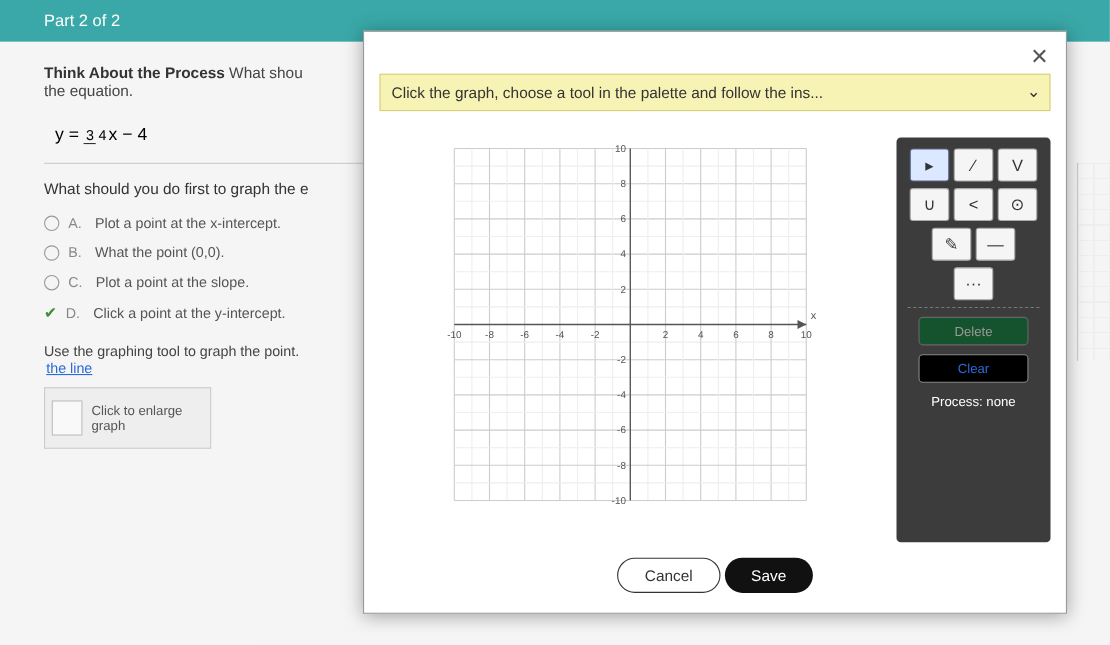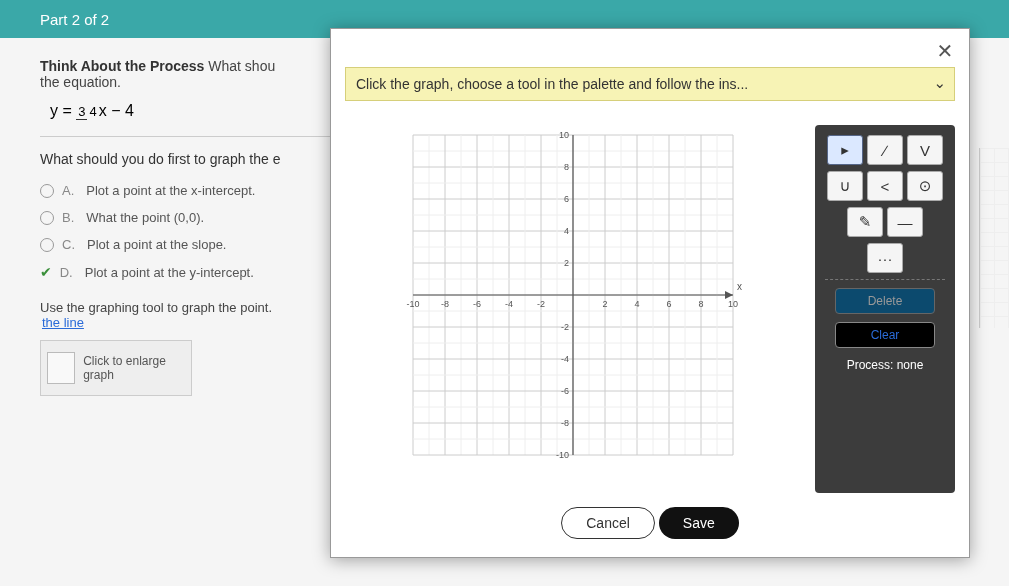--- a/index.html
+++ b/index.html
@@ -21,21 +21,21 @@
     font-size: 15px;
   }
   .page-bg {
     position: absolute;
     left: 0; right: 0; top: 38px; bottom: 0;
     background: #f5f5f5;
     padding: 20px 20px 20px 40px;
   }
   .question-block { max-width: 300px; }
   .q-title { font-weight: bold; font-size: 14px; color: #333; }
-  .q-text { font-size: 14px; color: #444; margin-bottom: 12px; }
+  .q-text { font-size: 14px; color: #444; margin-bottom: 24px; }
   .equation { font-size: 16px; margin: 8px 0 16px 10px; }
   .frac { display: inline-block; vertical-align: middle; text-align: center; font-size: 13px; }
   .frac .num { border-bottom: 1px solid #333; padding: 0 2px; }
   .frac .den { padding: 0 2px; }
   .divider { border-top: 1px solid #ccc; margin: 14px 0; }
   .subq { font-size: 14px; color: #333; margin-bottom: 10px; }
   .options { list-style: none; }
   .options li { font-size: 13px; color: #555; padding: 6px 0; display: flex; align-items: center; gap: 8px; }
   .radio { width: 14px; height: 14px; border: 1.5px solid #999; border-radius: 50%; display: inline-block; flex-shrink: 0; }
   .check { color: #3a8f3a; font-size: 14px; }
@@ -134,21 +134,21 @@
     display: block;
     margin: 8px auto 0 auto;
     width: 100px;
     height: 26px;
     border-radius: 4px;
     border: 1px solid #888;
     font-size: 12px;
     cursor: pointer;
     background: #eee;
   }
-  .pal-action.delete { color: #999; background: #0c4a6e; border-color: #666; }
+  .pal-action.delete { color: #999; background: #14532d; border-color: #666; }
   .pal-action.clear { background: #000000; color: #2a6bd8; text-align: center; }
   .selected-label { text-align: center; margin-top: 10px; font-size: 12px; }
 
   .modal-footer {
     display: flex;
     justify-content: center;
     gap: 4px;
     padding: 14px 0 18px 0;
   }
   .btn {
@@ -203,21 +203,21 @@
           <span>What the point (0,0).</span>
         </li>
       <li>
           <span class="radio"></span>
           <span class="opt-label">C.</span>
           <span>Plot a point at the slope.</span>
         </li>
       <li>
           <span class="check">✔</span>
           <span class="opt-label">D.</span>
-          <span>Plot a point at the y-intercept.</span>
+          <span>Click a point at the y-intercept.</span>
         </li>
     </ul>
     <p class="post-text">
       <span>Use the graphing tool to graph the point.</span><br>
       <span class="linkish">the line</span>
     </p>
     <div class="enlarge-box">
       <div class="enlarge-thumb"></div>
       <span>Click to enlarge graph</span>
     </div>

